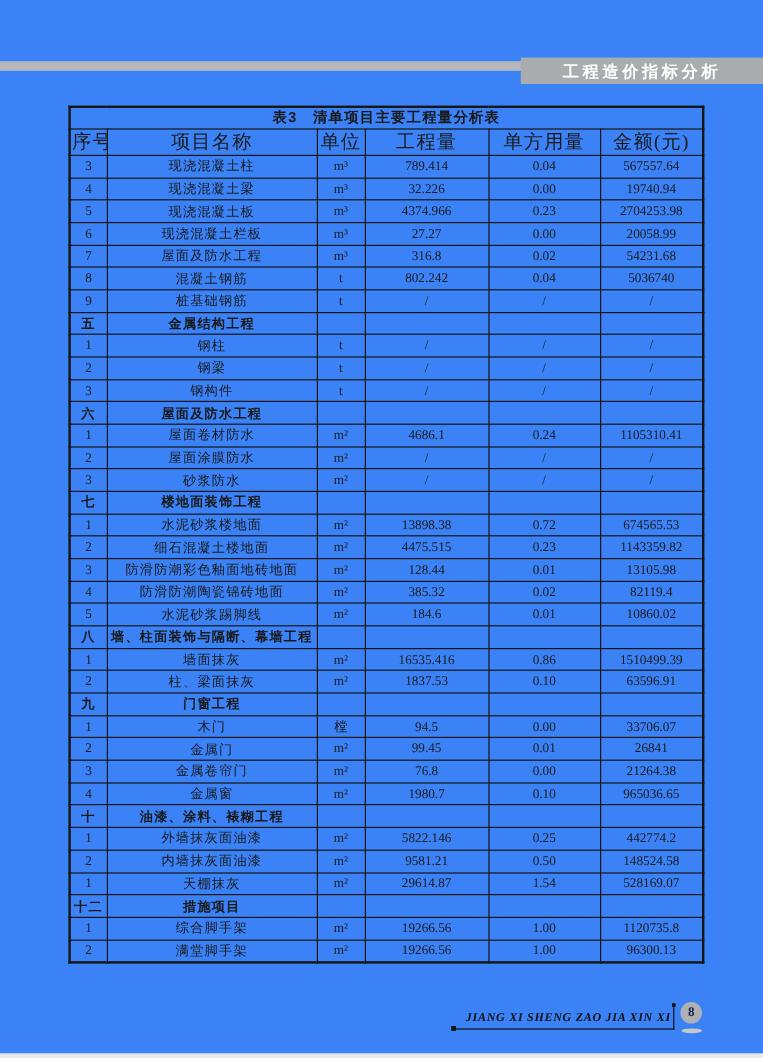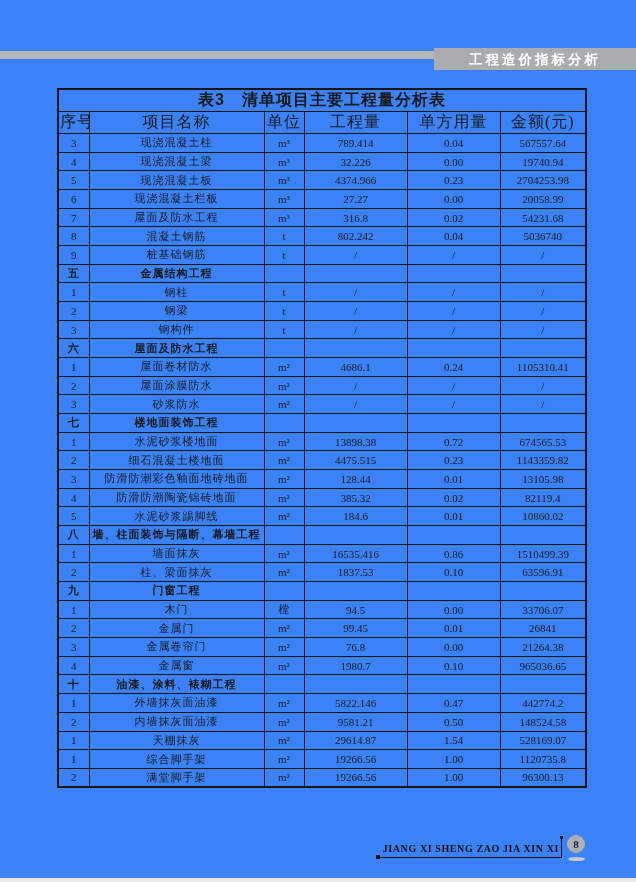--- a/index.html
+++ b/index.html
@@ -53,41 +53,42 @@
     font-weight: normal;
     height: 18.68px;
     padding: 0 1px;
     overflow: hidden;
     white-space: nowrap;
   }
   tr.title-row td {
     height: 17px;
     font-family: "Liberation Sans", "DejaVu Sans", sans-serif;
     font-weight: bold;
-    font-size: 16px;
+    font-size: 12px;
     letter-spacing: 1px;
   }
   tr.head-row th {
     height: 19px;
     font-size: 16px;
     letter-spacing: 1px;
   }
   tr.section td {
     font-family: "Liberation Sans", "DejaVu Sans", sans-serif;
     font-weight: bold;
     letter-spacing: 1px;
   }
   td.name-cell { letter-spacing: 1px; }
   td.unit-cell { font-size: 10.5px; }
   
   .footer-text {
     position: absolute;
     right: 77px; top: 843px;
     font-family: "Liberation Serif", "DejaVu Serif", serif;
     font-weight: bold;
+    font-style: italic;
     font-size: 10px;
     letter-spacing: 0.6px;
     color: #111;
     white-space: nowrap;
   }
   .footer-line {
     position: absolute;
     left: 380px; top: 857px;
     width: 182px; height: 1.2px;
     background: #111;
@@ -401,38 +402,46 @@
             <td class="unit-cell"></td>
             <td></td>
             <td></td>
             <td></td>
           </tr>
           <tr>
             <td>1</td>
             <td class="name-cell">外墙抹灰面油漆</td>
             <td class="unit-cell">m²</td>
             <td>5822.146</td>
-            <td>0.47</td>
+            <td>0.25</td>
             <td>442774.2</td>
           </tr>
           <tr>
             <td>2</td>
             <td class="name-cell">内墙抹灰面油漆</td>
             <td class="unit-cell">m²</td>
             <td>9581.21</td>
             <td>0.50</td>
             <td>148524.58</td>
           </tr>
           <tr>
             <td>1</td>
             <td class="name-cell">天棚抹灰</td>
             <td class="unit-cell">m²</td>
             <td>29614.87</td>
             <td>1.54</td>
             <td>528169.07</td>
+          </tr>
+          <tr class="section">
+            <td>十二</td>
+            <td class="name-cell">措施项目</td>
+            <td class="unit-cell"></td>
+            <td></td>
+            <td></td>
+            <td></td>
           </tr>
           <tr>
             <td>1</td>
             <td class="name-cell">综合脚手架</td>
             <td class="unit-cell">m²</td>
             <td>19266.56</td>
             <td>1.00</td>
             <td>1120735.8</td>
           </tr>
           <tr>

